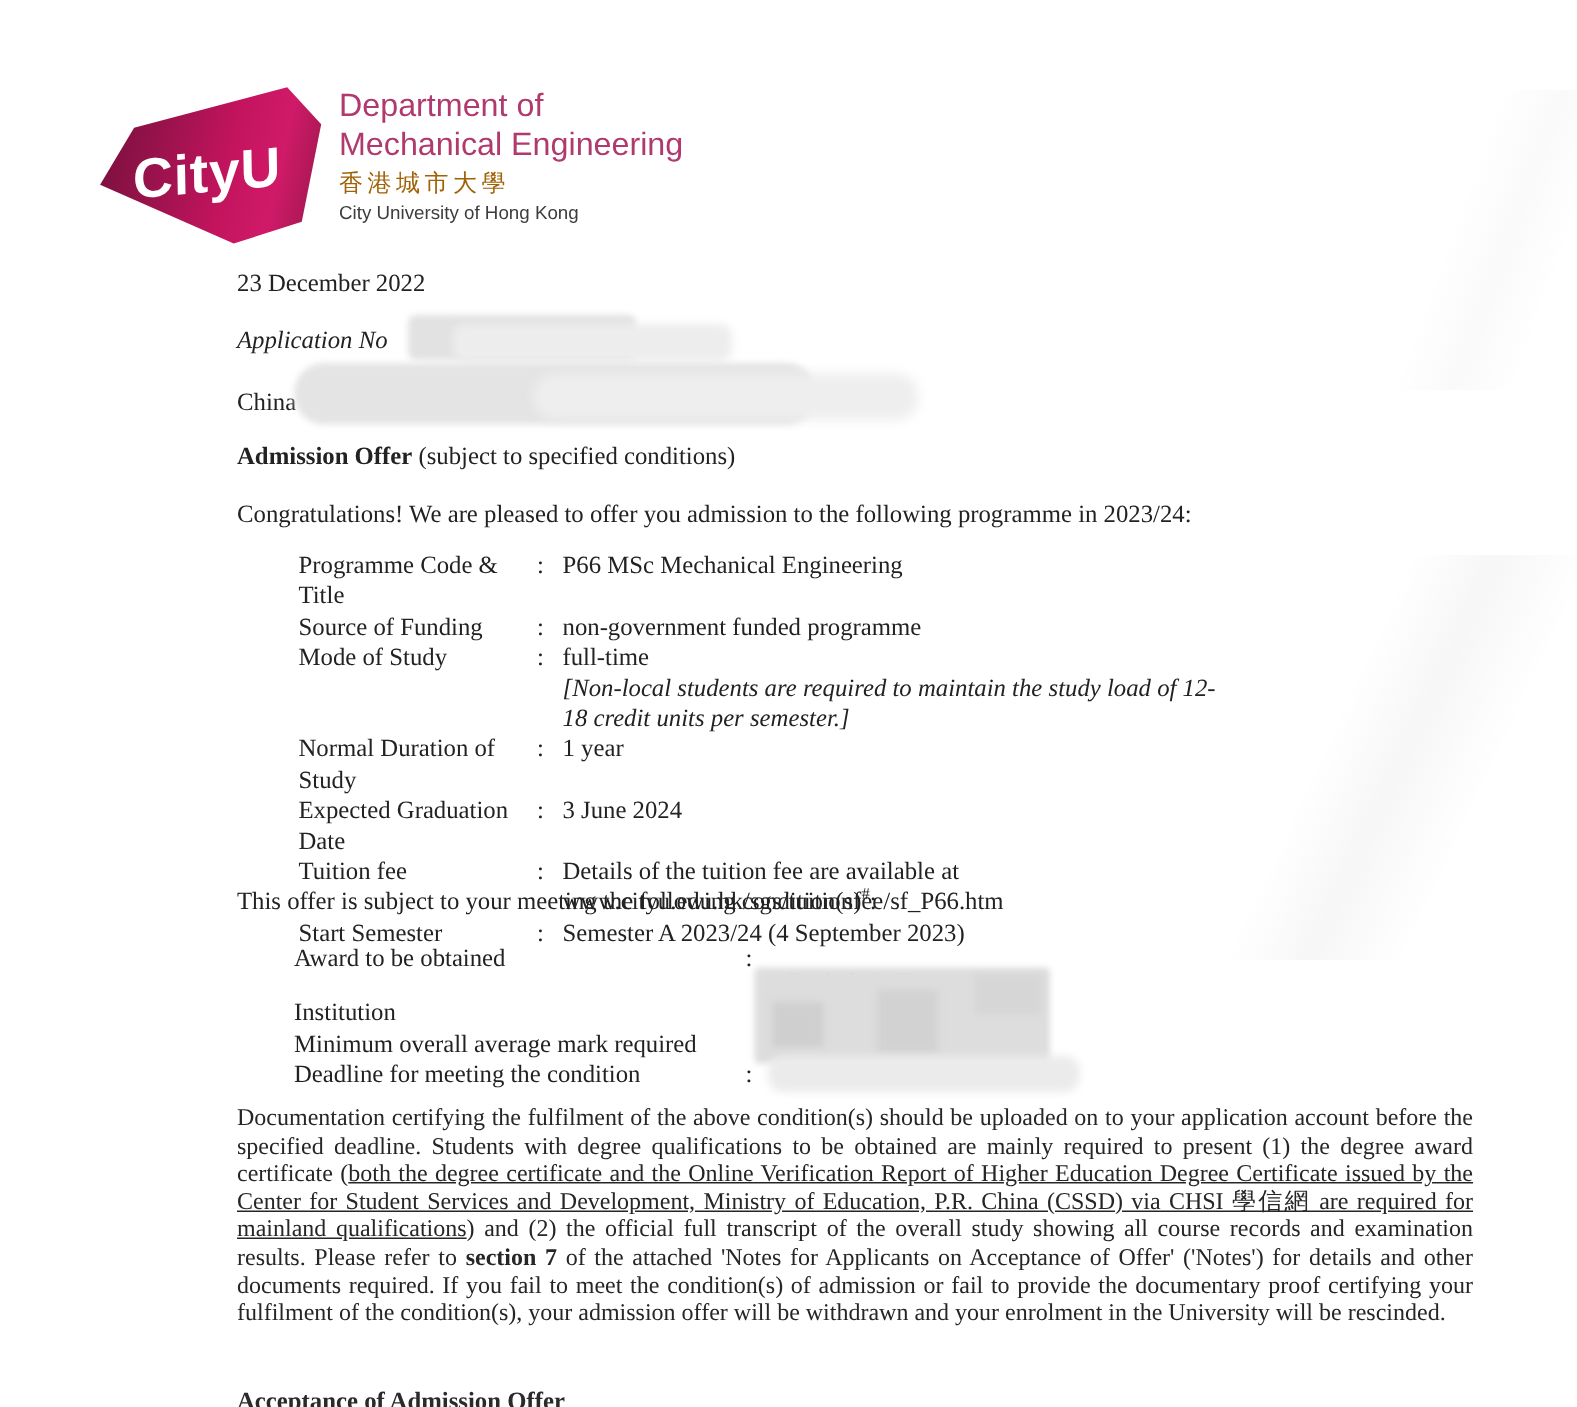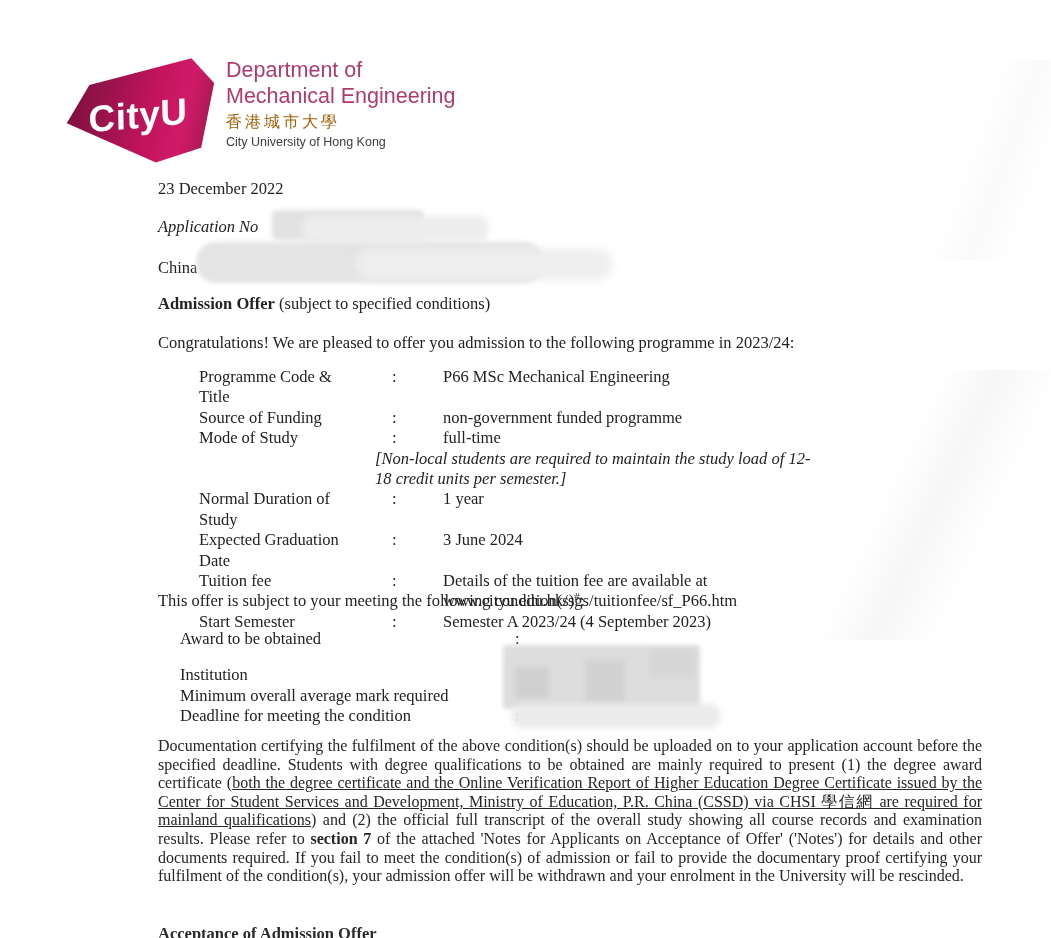--- a/index.html
+++ b/index.html
@@ -64,31 +64,31 @@
   .subject-line { top: 294px; }
   .intro-line { top: 333px; }
   .cond-intro-line { top: 591px; }
   sup { font-size: 11px; vertical-align: super; line-height: 0; }
 
   
   .table1 {
     position: absolute; left: 199px; top: 367px;
     font-size: 16.5px; line-height: 20.4px; width: 800px;
   }
-  .t-row { display: flex; gap: 34px; }
+  .t-row { display: flex; }
   .t1-label { width: 159px; flex: none; }
   .t1-colon { width: 17px; flex: none; }
   .t1-value { flex: 1; }
   .t1-note {
     margin-left: 176px;
     font-style: italic;
     width: 616px;
   }
   .table2 {
-    position: absolute; left: 180px; top: 629px;
+    position: absolute; left: 196px; top: 629px;
     font-size: 16.5px; line-height: 20.4px; width: 700px;
   }
   .t2-label { width: 301px; flex: none; }
   .t2-colon { width: 28px; flex: none; }
   .t2-value { flex: 1; margin-top: 16px; }
 
   
   .para {
     position: absolute;
     left: 158px; top: 737px;

